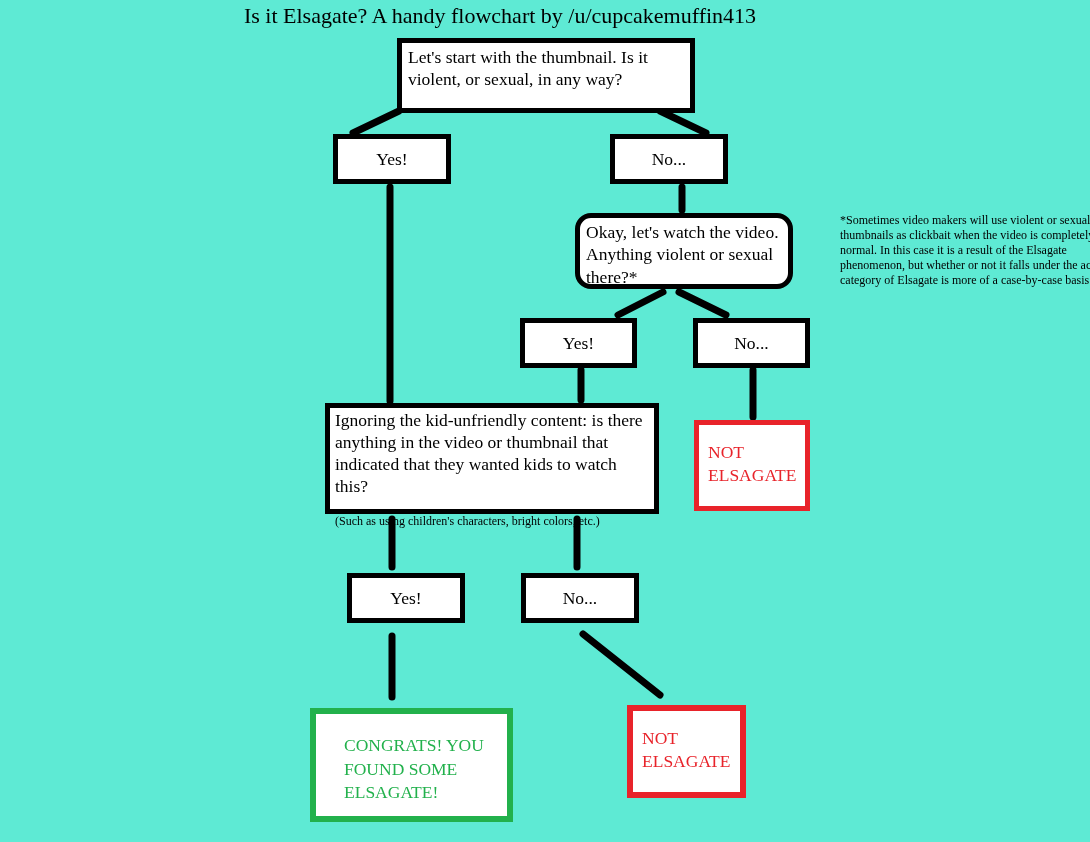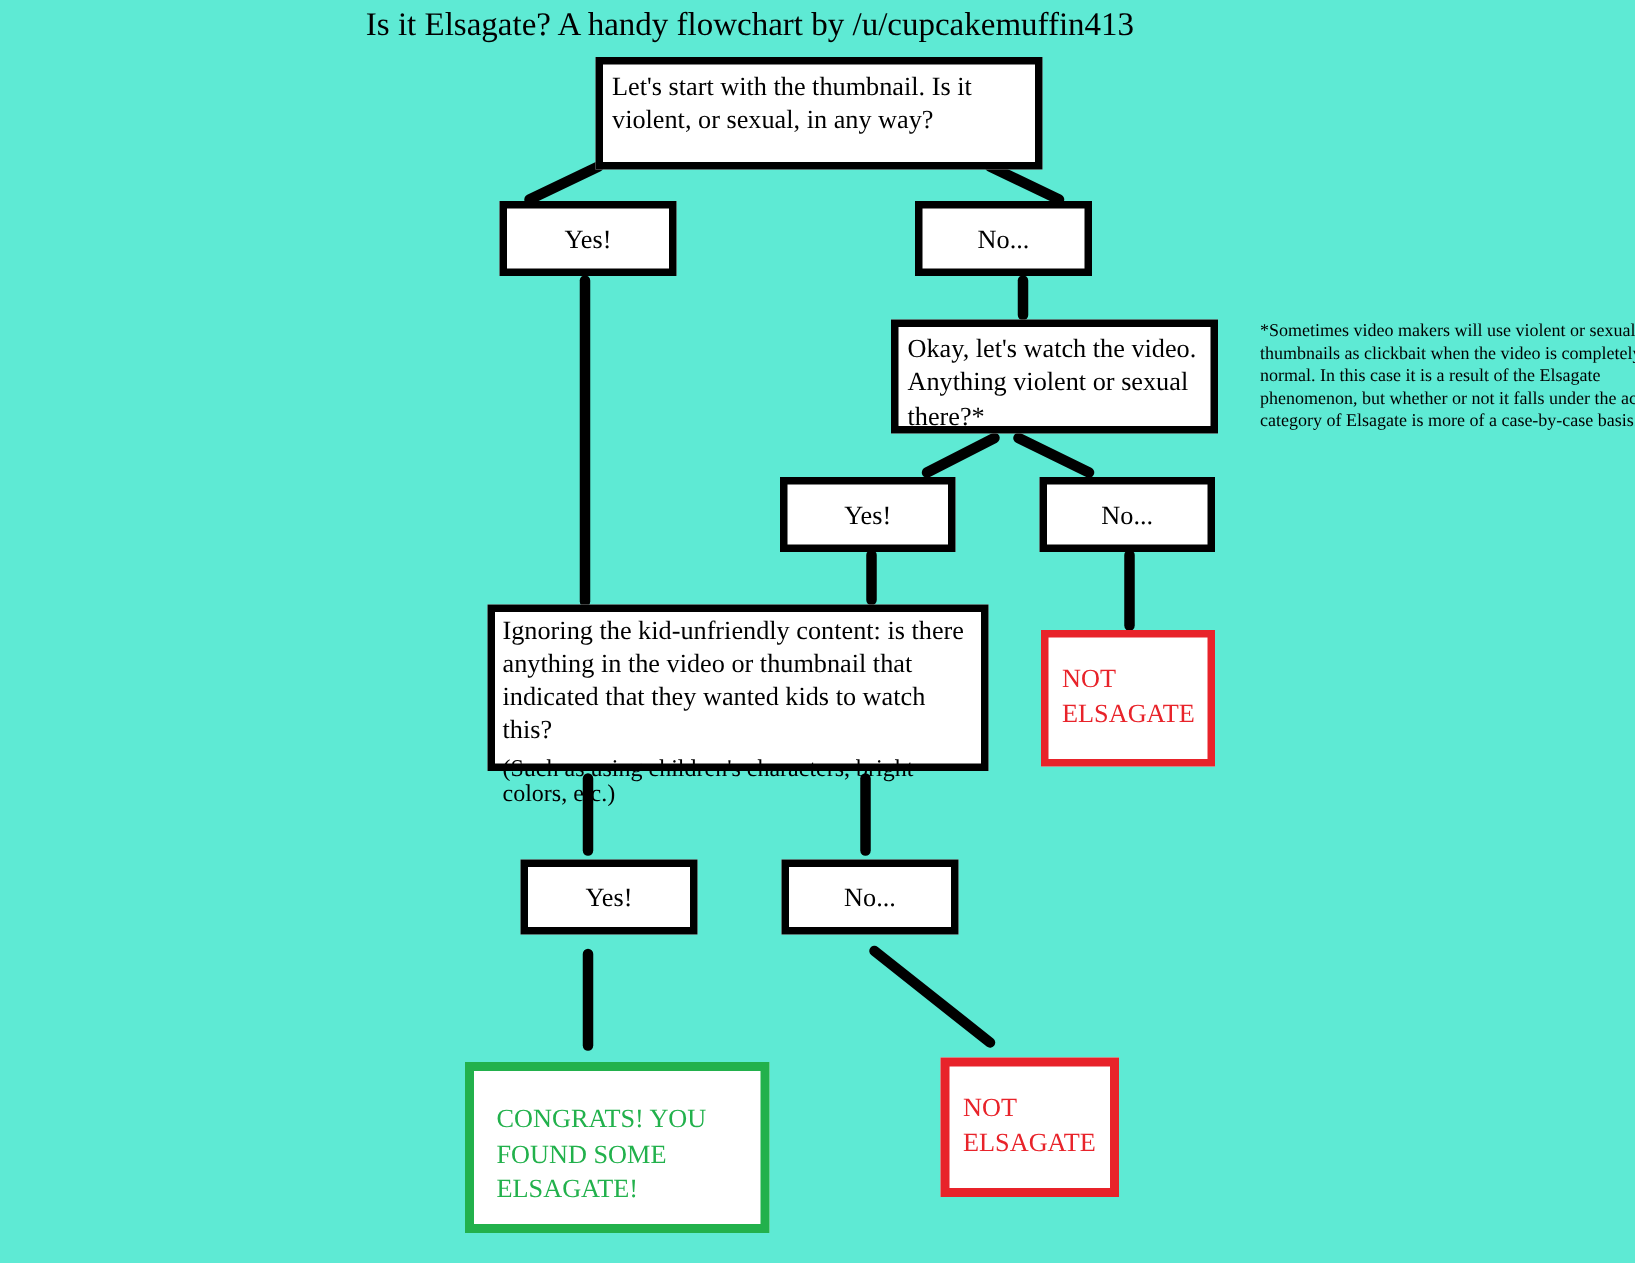--- a/index.html
+++ b/index.html
@@ -53,28 +53,28 @@
   }
   .red-node {
     border-color: #e8232a;
     color: #e8232a;
     padding: 16px 8px 0 9px;
     line-height: 1.3;
   }
   .green-node {
     border: 6px solid #22b14c;
     color: #22b14c;
-    padding: 20px 10px 0 15px;
+    padding: 20px 10px 0 28px;
     line-height: 1.35;
   }
   .subnote {
     display: block;
-    font-size: 16px;
+    font-size: 12px;
     line-height: 1.1;
-    margin-top: 6px;
+    margin-top: 17px;
   }
   .footnote {
     position: absolute;
     left: 797px;
     top: 213px;
     width: 289px;
     font-size: 12px;
     line-height: 1.26;
     color: #000000;
     text-align: left;
@@ -120,21 +120,21 @@
   </div>
 
   <div class="node yn-node" style="left:333px; top:134px; width:118px; height:50px;">
     <span>Yes!</span>
   </div>
 
   <div class="node yn-node" style="left:610px; top:134px; width:118px; height:50px;">
     <span>No...</span>
   </div>
 
-  <div class="node q-node" style="left:594px; top:213px; width:218px; height:76px;">
+  <div class="node q-node" style="left:575px; top:213px; width:218px; height:76px;border-radius:16px;">
     <span>Okay, let's watch the video. Anything violent or sexual there?*</span>
   </div>
 
   <div class="footnote">*Sometimes video makers will use violent or sexual thumbnails as clickbait when the video is completely normal. In this case it is a result of the Elsagate phenomenon, but whether or not it falls under the actual category of Elsagate is more of a case-by-case basis.</div>
 
   <div class="node yn-node" style="left:520px; top:318px; width:117px; height:50px;">
     <span>Yes!</span>
   </div>
 
   <div class="node yn-node" style="left:693px; top:318px; width:117px; height:50px;">

